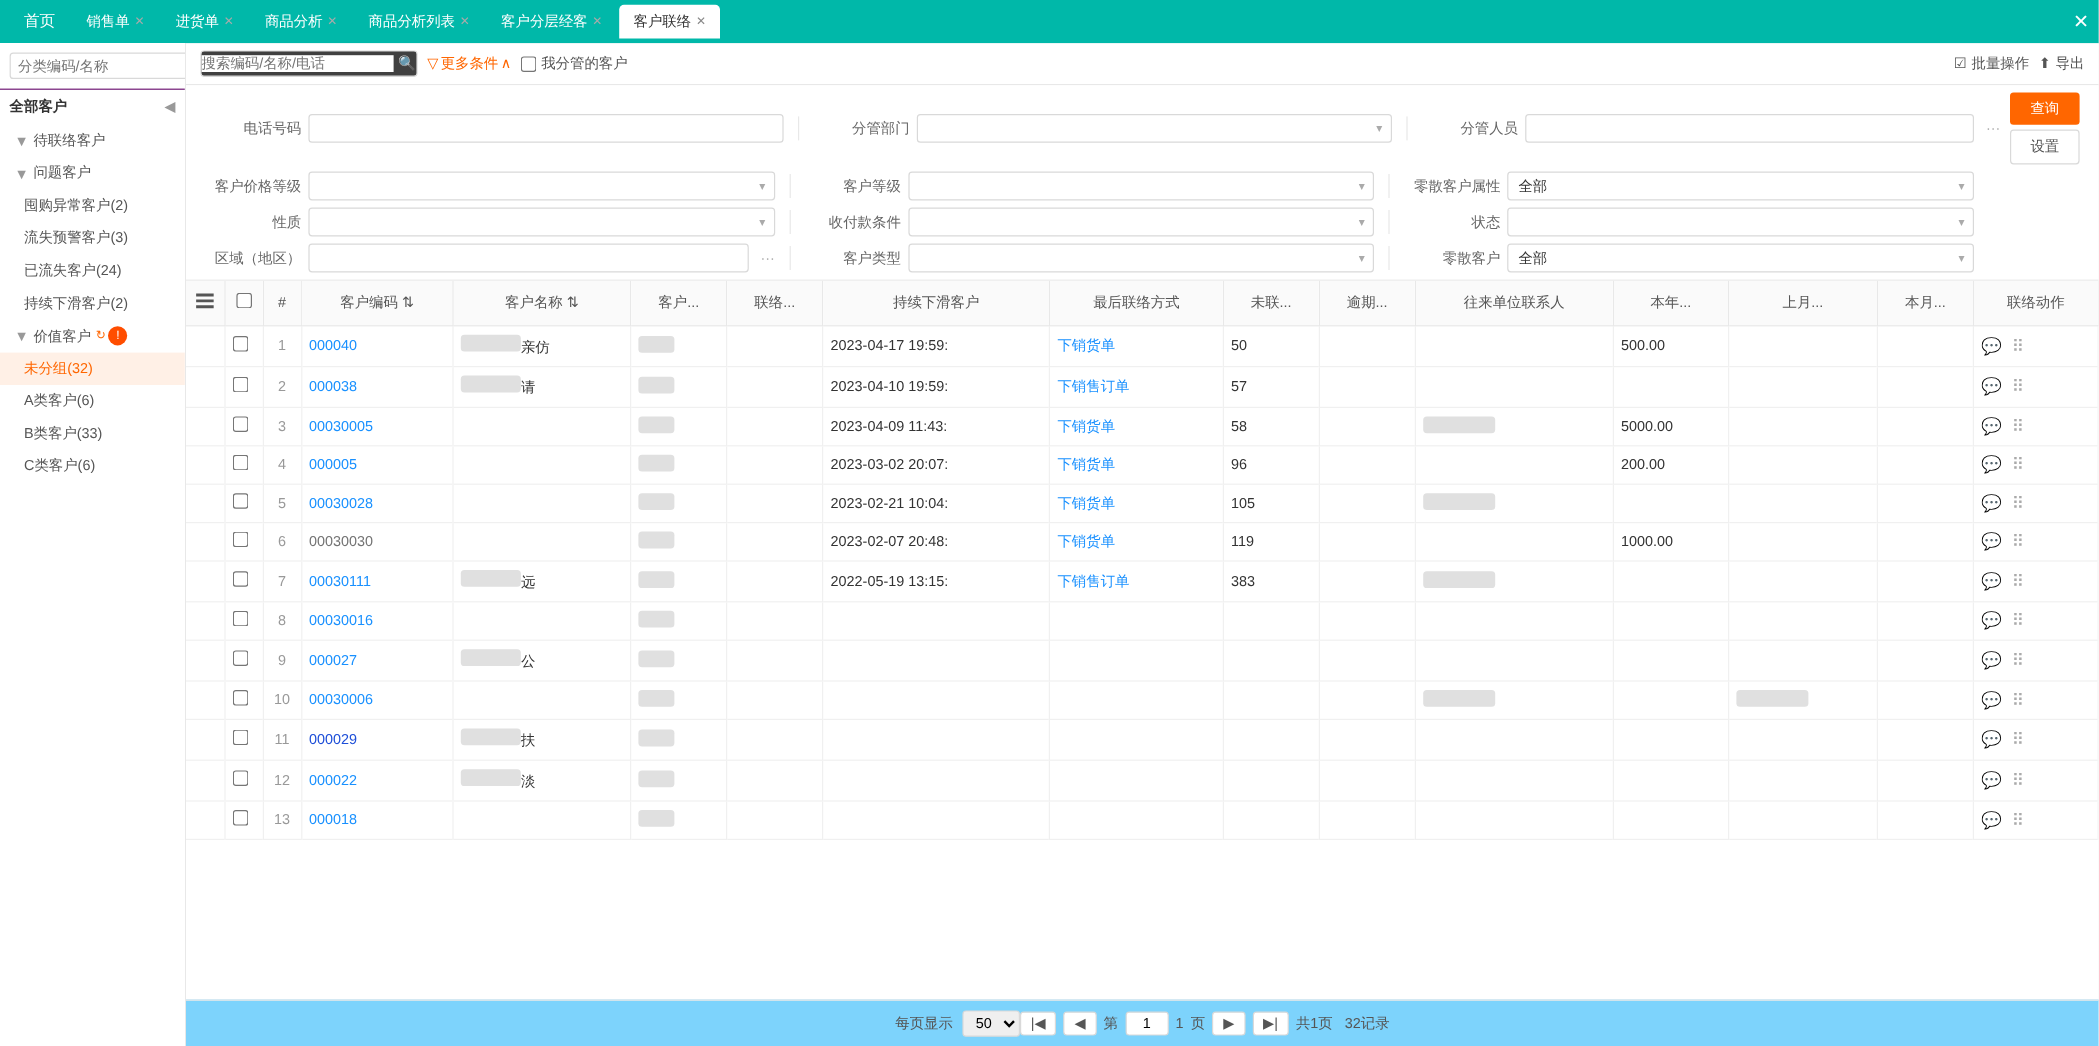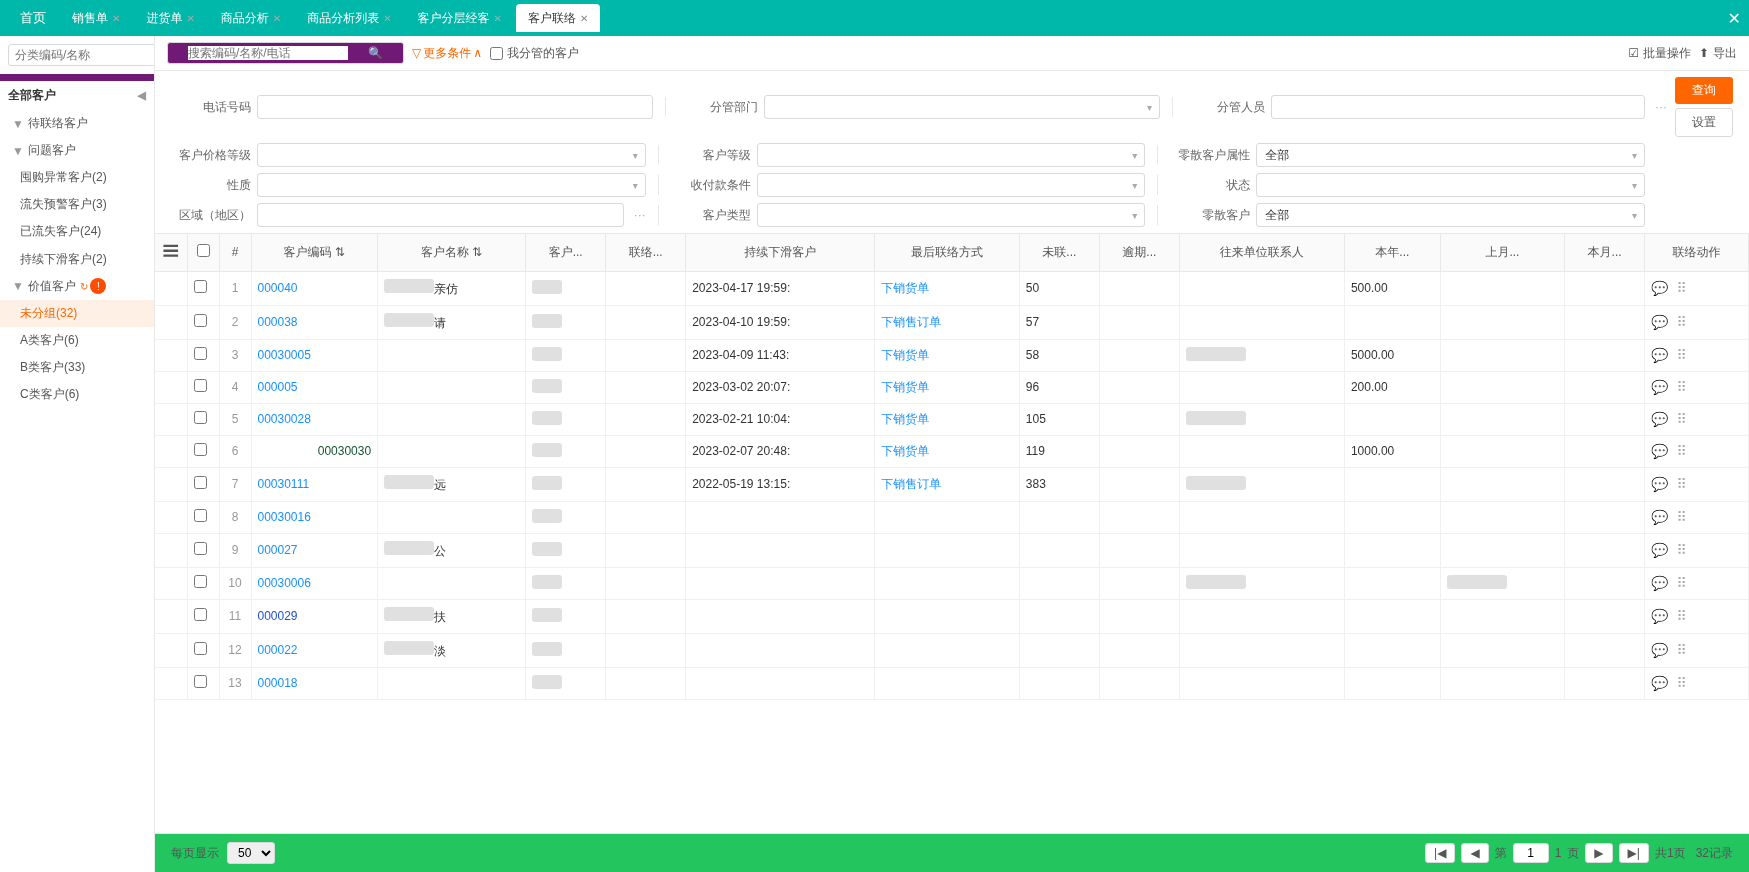--- a/index.html
+++ b/index.html
@@ -32,21 +32,21 @@
     }
 
     
     .sidebar {
       width: 155px; background: #fff; border-right: 1px solid #e8e8e8;
       display: flex; flex-direction: column; overflow-y: auto;
       flex-shrink: 0;
     }
     .sidebar-search {
       display: flex; align-items: center; padding: 8px;
-      border-bottom: 7px solid #701a75; gap: 4px;
+      border-bottom: 1px solid #701a75; gap: 4px;
     }
     .sidebar-search input {
       flex: 1; border: 1px solid #d9d9d9; border-radius: 3px;
       padding: 3px 6px; font-size: 12px; outline: none;
     }
 
     .sidebar-section-title {
       display: flex; align-items: center; padding: 6px 8px;
       font-weight: bold; color: #333; font-size: 13px;
       cursor: pointer; justify-content: space-between;
@@ -70,21 +70,21 @@
       flex: 1; display: flex; flex-direction: column; overflow: hidden;
     }
 
     
     .filter-bar {
       background: #fff; border-bottom: 1px solid #e8e8e8;
       padding: 6px 12px; display: flex; align-items: center; gap: 8px;
     }
     .filter-search {
       display: flex; align-items: center; border: 1px solid #d9d9d9;
-      border-radius: 3px; padding: 3px 20px; gap: 20px; background: #701a75;
+      border-radius: 3px; padding: 3px 0; gap: 4px; background: #404040;
     }
     .filter-search input { border: none; outline: none; font-size: 12px; width: 160px; }
     .filter-more { display: flex; align-items: center; color: #ff6600; cursor: pointer; gap: 2px; }
     .filter-checkbox { display: flex; align-items: center; gap: 4px; color: #555; }
 
     
     .advanced-filter {
       background: #fff; border-bottom: 1px solid #e8e8e8; padding: 6px 16px;
     }
     .filter-row {
@@ -156,22 +156,22 @@
     .blurred { 
       background: #e0e0e0; color: transparent; border-radius: 3px;
       display: inline-block; min-width: 60px; height: 14px;
     }
     .blurred-sm { min-width: 40px; }
     .action-icons { display: flex; gap: 8px; align-items: center; }
     .action-icon { color: #aaa; cursor: pointer; font-size: 14px; }
 
     
     .pagination {
-      display: flex; align-items: center; justify-content: space-between;
-      padding: 8px 16px; background: #22c55e; border-top: 1px solid #e8e8e8;
+      display: flex; align-items: center; justify-content: center;
+      padding: 8px 16px; background: #7dd3fc; border-top: 1px solid #e8e8e8;
     }
     .pagination-left { display: flex; align-items: center; gap: 8px; color: #555; }
     .page-size-select {
       border: 1px solid #d9d9d9; border-radius: 3px; padding: 2px 6px;
       font-size: 12px; outline: none;
     }
     .pagination-right { display: flex; align-items: center; gap: 6px; color: #555; }
     .page-btn {
       border: 1px solid #d9d9d9; border-radius: 3px; padding: 2px 8px;
       cursor: pointer; background: #fff; font-size: 12px; color: #555;
@@ -546,21 +546,21 @@
       <div class="action-icons">
         <span class="action-icon" title="联络">💬</span>
         <span class="action-icon" title="更多">⠿</span>
       </div>
     </td>
   </tr>
             <tr>
     <td></td>
     <td><input type="checkbox" style=""></td>
     <td class="td-num">6</td>
-    <td style="color:#14532d;cursor:pointer;text-align:right;">00030030</td>
+    <td style="color:#737373;cursor:pointer;">00030030</td>
     <td></td>
     <td><span class="blurred blurred-sm" style="min-width:30px;"></span></td>
     <td></td>
     <td>2023-02-07 20:48:</td>
     <td><a class="td-link">下销货单</a></td>
     <td>119</td>
     <td></td>
     <td></td>
     <td>1000.00</td>
     <td></td>

